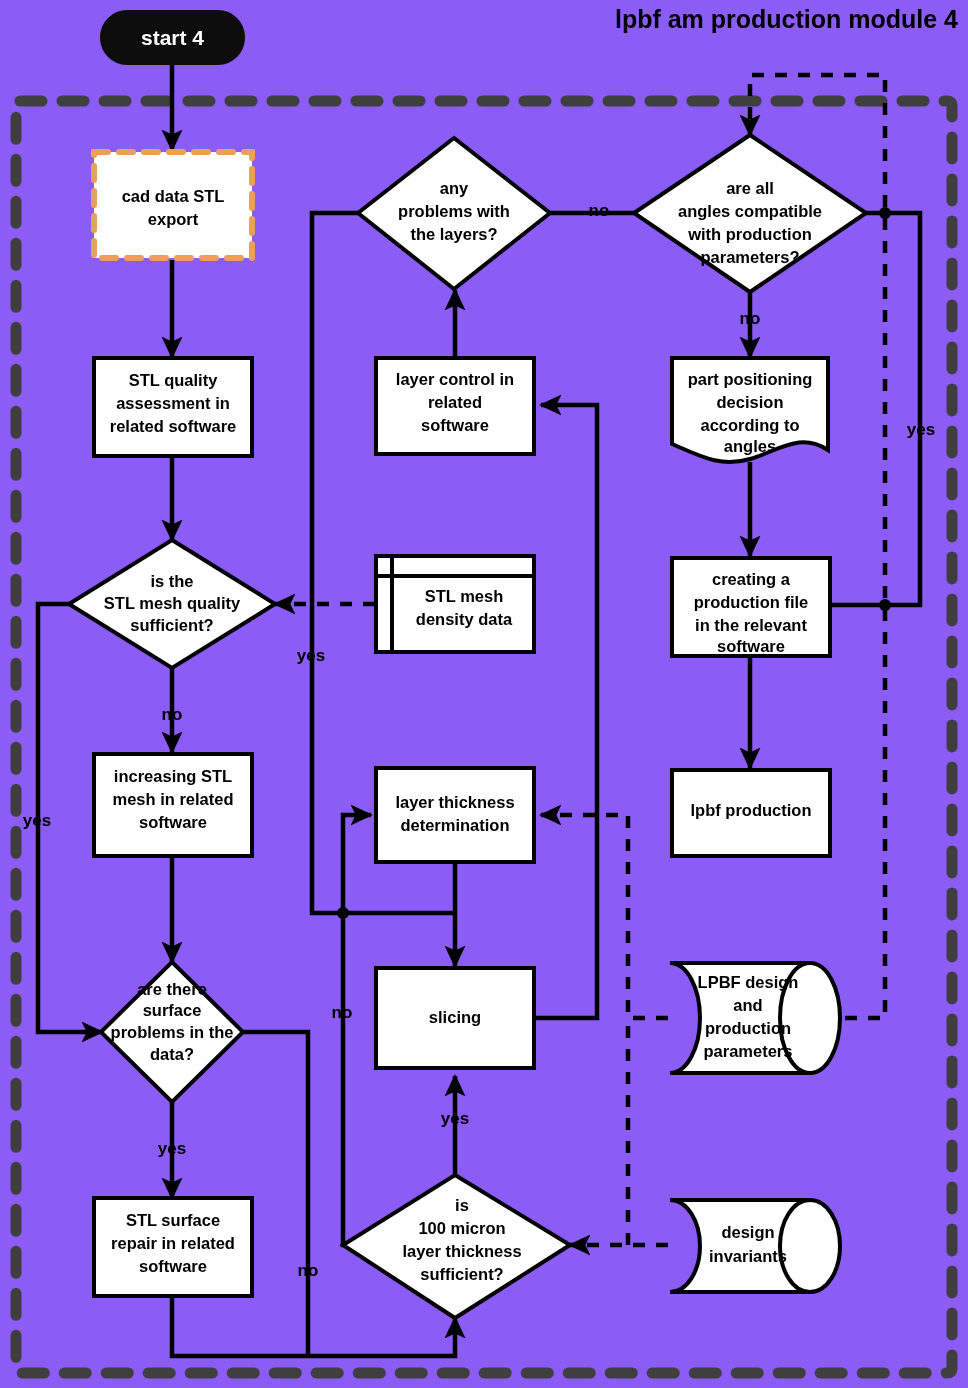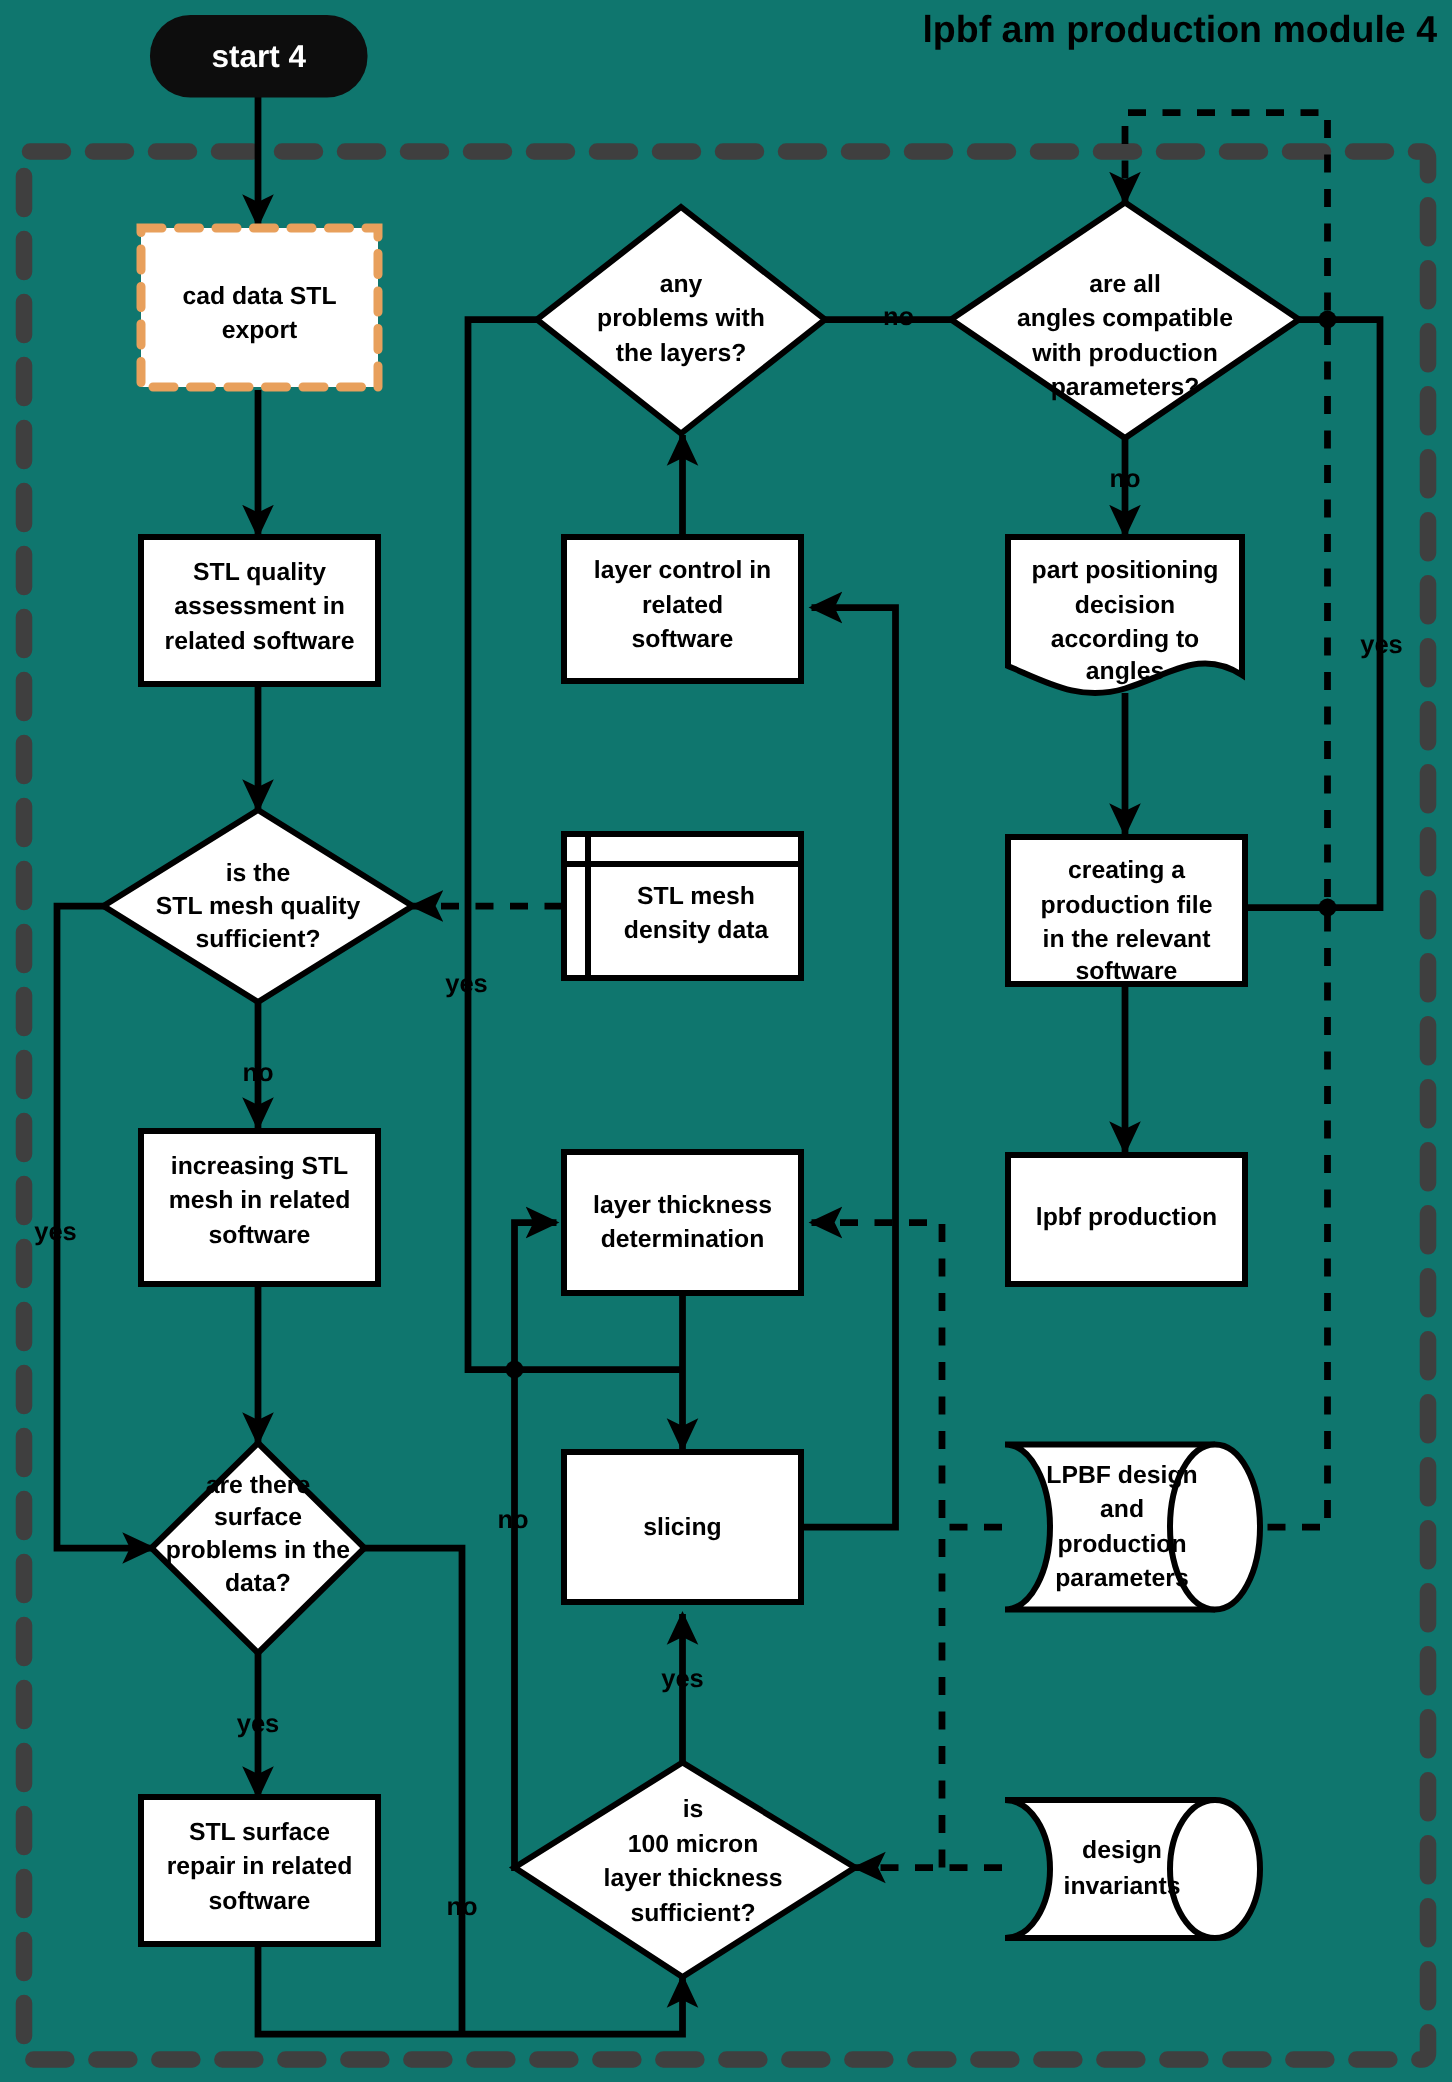--- a/index.html
+++ b/index.html
@@ -1,18 +1,18 @@
 <!DOCTYPE html>
 <html><head>
 <meta charset="utf-8">
 <style>
   html,body{margin:0;padding:0;background:#ffffff;}
   body{width:968px;height:1388px;overflow:hidden;
        font-family:"Liberation Sans","DejaVu Sans",sans-serif;}
-  #root{position:relative;width:968px;height:1388px;background:#0f766e;}
+  #root{position:relative;width:968px;height:1388px;background:#8b5cf6;}
   svg#canvas{position:absolute;left:0;top:0;width:968px;height:1388px;}
   text{font-family:"Liberation Sans","DejaVu Sans",sans-serif;font-weight:bold;fill:#000;}
   .nodeLabel{font-size:16.5px;text-anchor:middle;dominant-baseline:middle;}
   .edgeLabel{font-size:17px;text-anchor:middle;dominant-baseline:middle;font-weight:bold;}
   .titleLabel{font-size:25px;font-weight:bold;text-anchor:end;}
   .startLabel{font-size:21px;font-weight:bold;fill:#ffffff;text-anchor:middle;dominant-baseline:middle;}
   .shape{fill:#ffffff;stroke:#000000;stroke-width:4;}
   .shapeOrange{fill:#ffffff;stroke:#E8A05C;stroke-width:6;stroke-dasharray:14 11;stroke-linecap:round;}
   .startShape{fill:#0d0d0d;stroke:none;}
   .flow{fill:none;stroke:#000000;stroke-width:4.5;stroke-linejoin:miter;}

